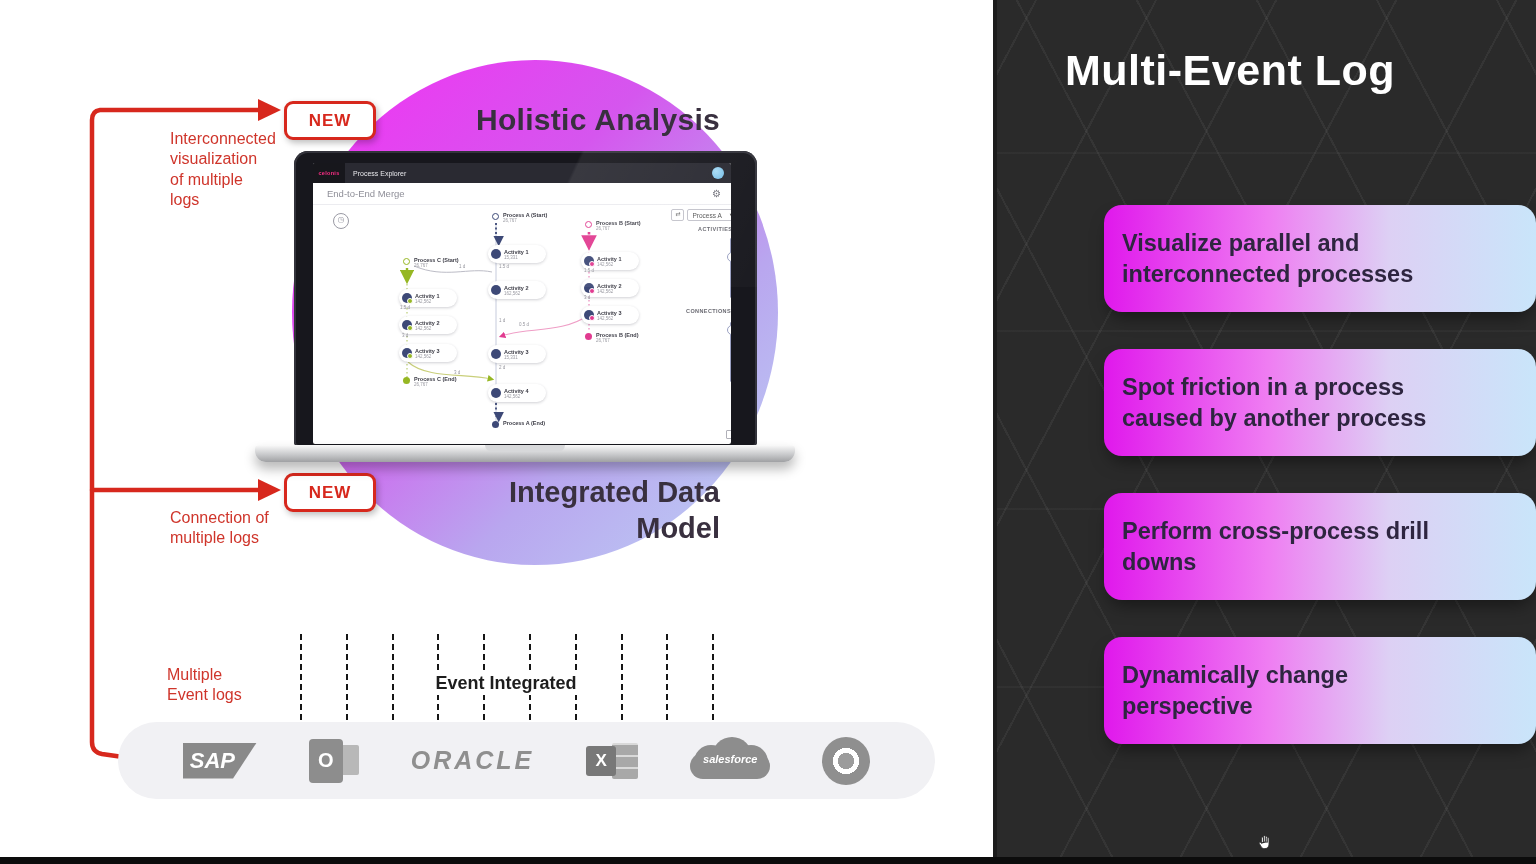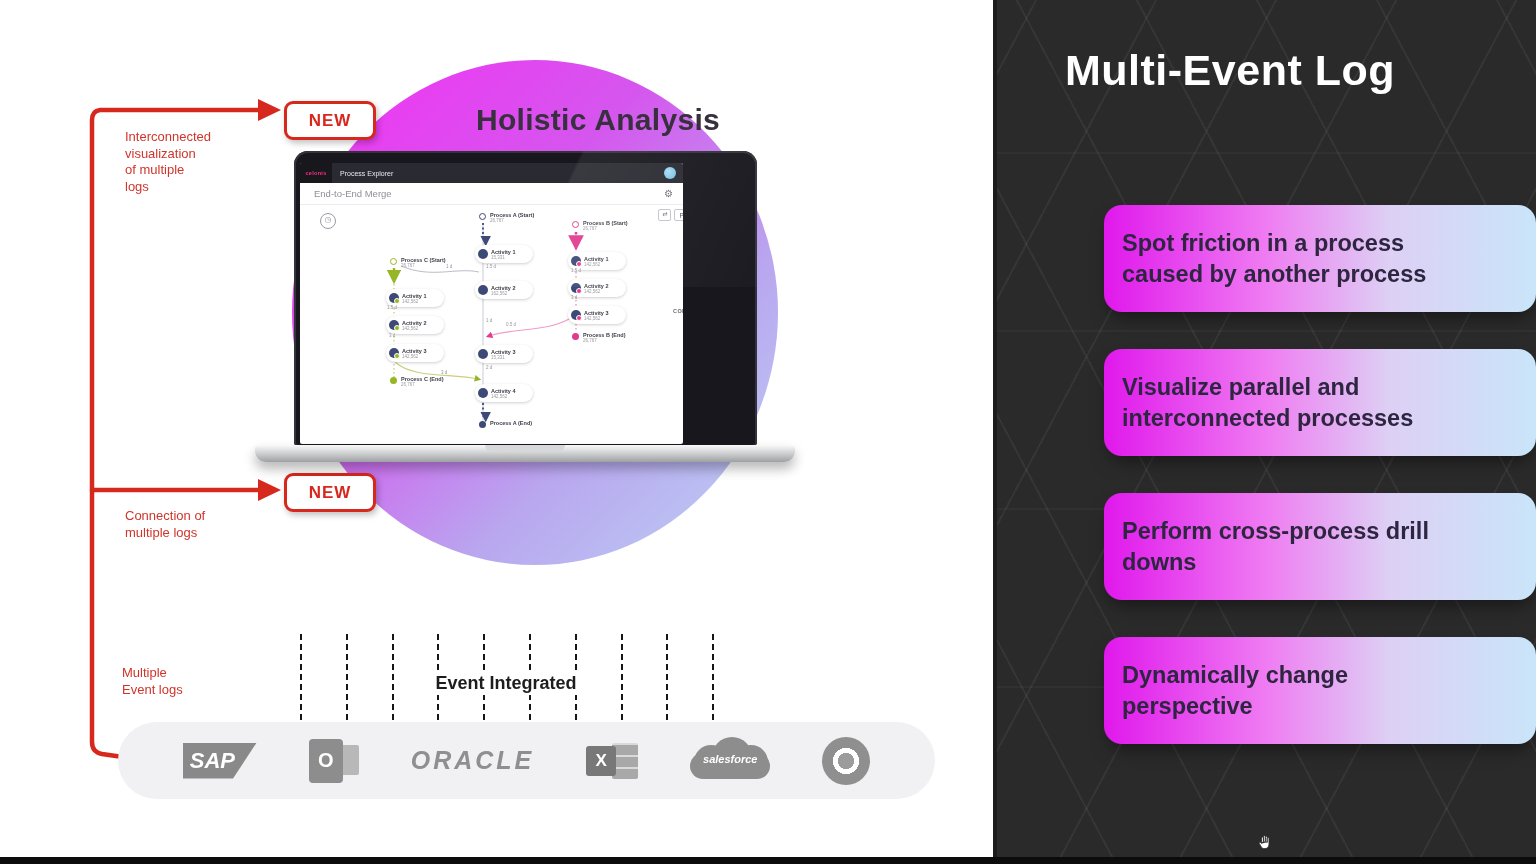--- a/index.html
+++ b/index.html
@@ -4,41 +4,41 @@
 <style>
   html,body{margin:0;padding:0;background:#000;}
   #stage{position:relative;width:1536px;height:864px;overflow:hidden;background:#ffffff;
          font-family:"Liberation Sans",sans-serif;}
   
   .grad-circle{position:absolute;left:292px;top:60px;width:486px;height:505px;border-radius:50%;
     background:linear-gradient(135deg,#ea3cf2 12%,#d556ee 38%,#b9a6ef 68%,#bccdf4 96%);}
   .big-title{position:absolute;font-weight:800;color:#39303f;text-align:right;white-space:pre-line;}
   #holistic{left:330px;top:103px;width:390px;font-size:30px;letter-spacing:.3px;}
   #integrated{left:330px;top:474px;width:390px;font-size:29px;line-height:36px;}
-  .annotation{position:absolute;color:#cf352b;font-size:13px;line-height:1.28;white-space:pre-line;}
+  .annotation{position:absolute;color:#cf352b;font-size:16px;line-height:1.28;white-space:pre-line;margin-left:45px;}
   #ann-1{left:125px;top:129px;}
   #ann-2{left:125px;top:508px;}
   #ann-3{left:122px;top:665px;}
   .new-badge{position:absolute;left:284px;width:86px;height:33px;background:#fff;border:3px solid #d7281d;
     border-radius:9px;display:flex;align-items:center;justify-content:center;color:#d7281d;
     font-weight:800;font-size:17px;letter-spacing:1px;box-shadow:2px 3px 6px rgba(0,0,0,.25);}
   #new-1{top:101px;} #new-2{top:473px;}
   #bracket-svg{position:absolute;left:0;top:0;pointer-events:none;}
   
   #laptop-screen{position:absolute;left:294px;top:151px;width:463px;height:296px;background:#17171d;
     border-radius:14px 14px 5px 5px;box-shadow:inset 0 0 0 2px #33333b;}
   #laptop-screen:after{content:"";position:absolute;right:0;top:0;width:60%;height:46%;
     background:linear-gradient(115deg,transparent 30%,rgba(255,255,255,.07) 31%,rgba(255,255,255,.02));
     border-radius:0 14px 0 0;}
   #laptop-base{position:absolute;left:255px;top:445px;width:540px;height:17px;
     background:linear-gradient(#fafafa,#c9cacc 55%,#9fa0a3);border-radius:4px 4px 11px 11px;
     box-shadow:0 7px 12px rgba(0,0,0,.28);}
   #laptop-notch{position:absolute;left:230px;top:0;width:80px;height:7px;background:#d7d8da;
     border-radius:0 0 8px 8px;}
-  #screen-ui{position:absolute;left:6px;top:12px;width:383px;height:281px;background:#fff;
+  #screen-ui{position:absolute;left:19px;top:12px;width:418px;height:281px;background:#fff;
     border-radius:2px;overflow:hidden;}
   
   #appbar{height:20px;background:#2a2a32;display:flex;align-items:center;}
   #app-logo{width:32px;height:20px;background:#17171c;display:flex;align-items:center;justify-content:center;}
   #app-logo b{color:#ff2e87;font-size:5.5px;letter-spacing:.3px;}
   #appbar-title{color:#e8e8ec;font-size:7px;margin-left:8px;}
   #app-avatar{margin-left:auto;margin-right:7px;width:12px;height:12px;border-radius:50%;
     background:radial-gradient(circle at 35% 35%,#aadcf5,#6fb9e4);}
   #viewbar{height:21px;border-bottom:1px solid #ececf0;display:flex;align-items:center;}
   #view-title{color:#8f8f98;font-size:9.5px;margin-left:14px;}
@@ -140,20 +140,22 @@
 logs</div>
   <div class="annotation" id="ann-2">Connection of
 multiple logs</div>
   <div class="annotation" id="ann-3">Multiple
 Event logs</div>
 
   <div class="new-badge" id="new-1">NEW</div>
   <div class="new-badge" id="new-2">NEW</div>
 
   <div class="big-title" id="holistic">Holistic Analysis</div>
+  <div class="big-title" id="integrated">Integrated Data
+Model</div>
 
   <div id="laptop-screen">
     <div id="screen-ui">
       <div id="appbar">
         <div id="app-logo">
             <b>celonis</b>
           </div>
         <span id="appbar-title">Process Explorer</span>
         <span id="app-avatar"></span>
       </div>
@@ -378,26 +380,26 @@
         <div class="body"></div>
       <span>salesforce</span>
     </div>
     <div class="logo" id="logo-chrome"></div>
   </div>
 
   <div id="right-panel">
     <div id="panel-title">Multi-Event Log</div>
     <div id="benefit-cards">
         <div class="benefit-card">
+          <div class="benefit-text">Visualize parallel and
+interconnected processes</div>
+        </div>
+        <div class="benefit-card">
           <div class="benefit-text">Spot friction in a process
 caused by another process</div>
-        </div>
-        <div class="benefit-card">
-          <div class="benefit-text">Visualize parallel and
-interconnected processes</div>
         </div>
         <div class="benefit-card">
           <div class="benefit-text">Perform cross-process drill
 downs</div>
         </div>
         <div class="benefit-card">
           <div class="benefit-text">Dynamically change
 perspective</div>
         </div>
       </div>

